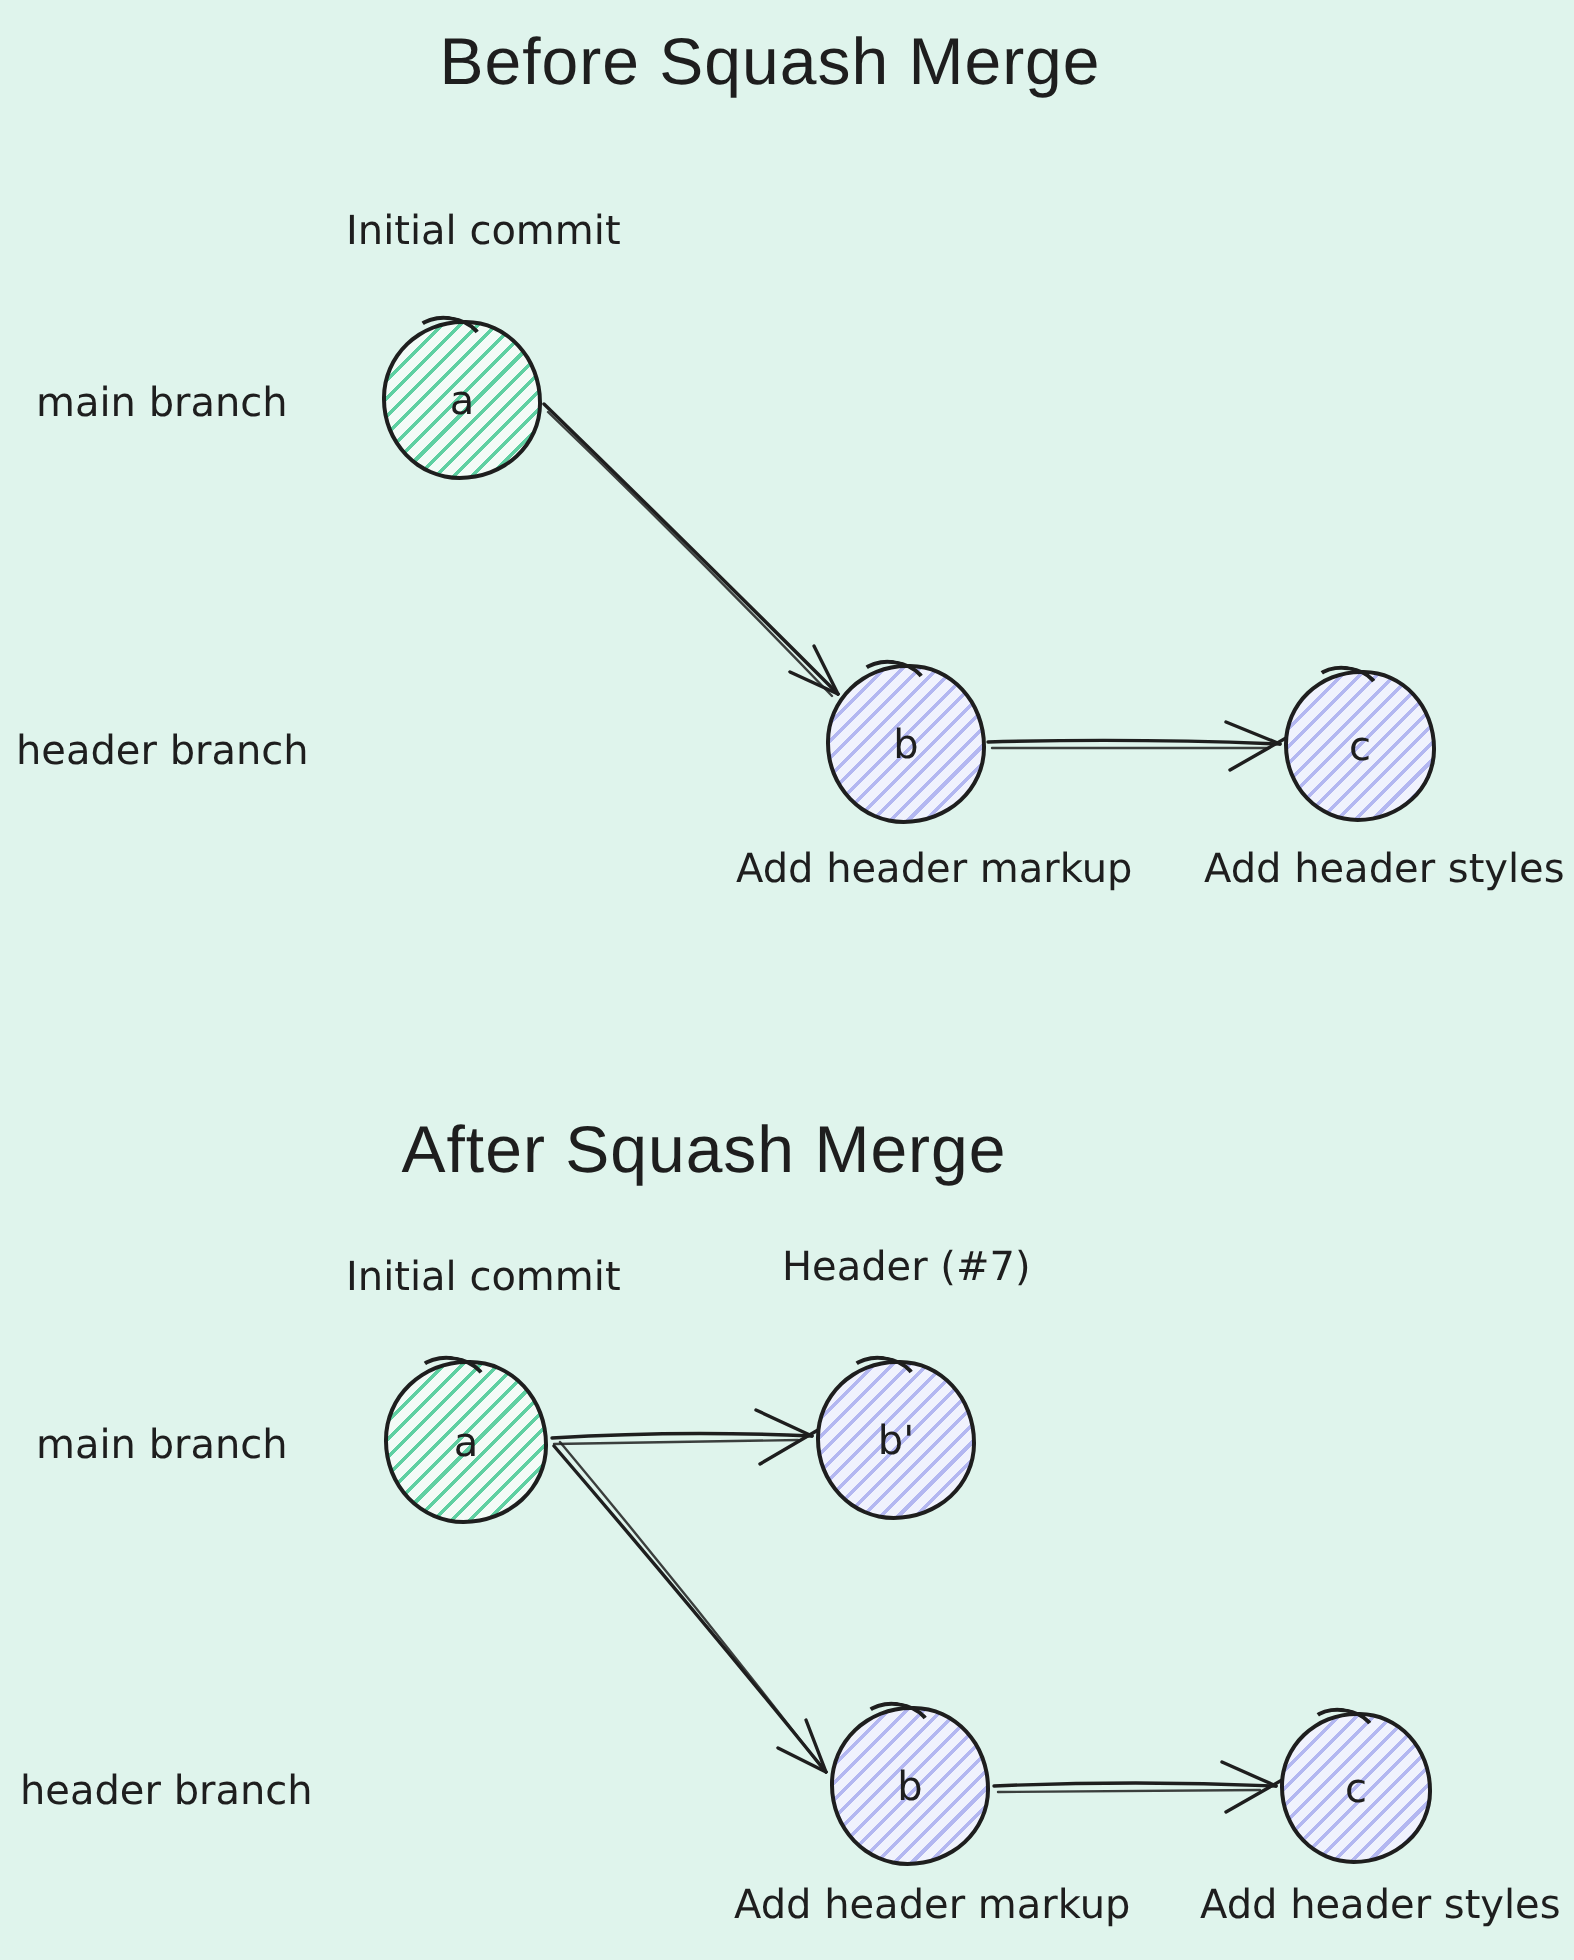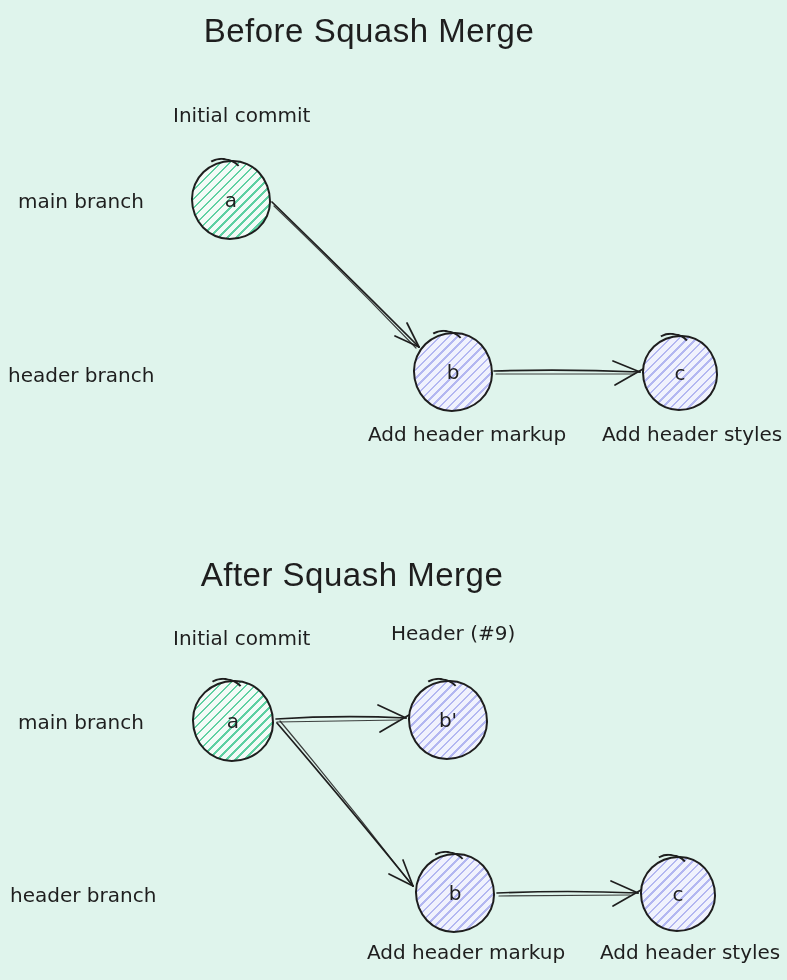--- a/index.html
+++ b/index.html
@@ -107,21 +107,21 @@
 
     <g>
       <path d="M497,893 Q568,890 638,893"></path>
       <path class="rough" d="M499,896 L630,895"></path>
       <path d="M638,893 L611,881"></path>
       <path d="M641,890 L613,906"></path>
     </g>
   </svg>
 
   <section>
-    <h1 class="title" style="left:369px;top:12px">Before Squash Merge</h1>
+    <h1 class="title" style="left:385px;top:12px">Before Squash Merge</h1>
 
     <div class="hand label" style="left:173px;top:104px">Initial commit</div>
 
     <div class="hand label" style="left:18px;top:190px">main branch</div>
 
     <div class="node node-main" style="left:191px;top:160px;width:80px;height:80px">
       <span class="letter">a</span>
     </div>
 
     <div class="hand label" style="left:8px;top:364px">header branch</div>
@@ -137,21 +137,21 @@
     <div class="hand label" style="left:368px;top:423px">Add header markup</div>
 
     <div class="hand label" style="left:602px;top:423px">Add header styles</div>
   </section>
 
   <section>
     <h1 class="title" style="left:352px;top:556px">After Squash Merge</h1>
 
     <div class="hand label" style="left:173px;top:627px">Initial commit</div>
 
-    <div class="hand label" style="left:391px;top:622px">Header (#9)</div>
+    <div class="hand label" style="left:391px;top:622px">Header (#7)</div>
 
     <div class="hand label" style="left:18px;top:711px">main branch</div>
 
     <div class="node node-main" style="left:192px;top:680px;width:82px;height:82px">
       <span class="letter">a</span>
     </div>
 
     <div class="node node-feature" style="left:408px;top:680px;width:80px;height:80px">
       <span class="letter">b'</span>
     </div>

